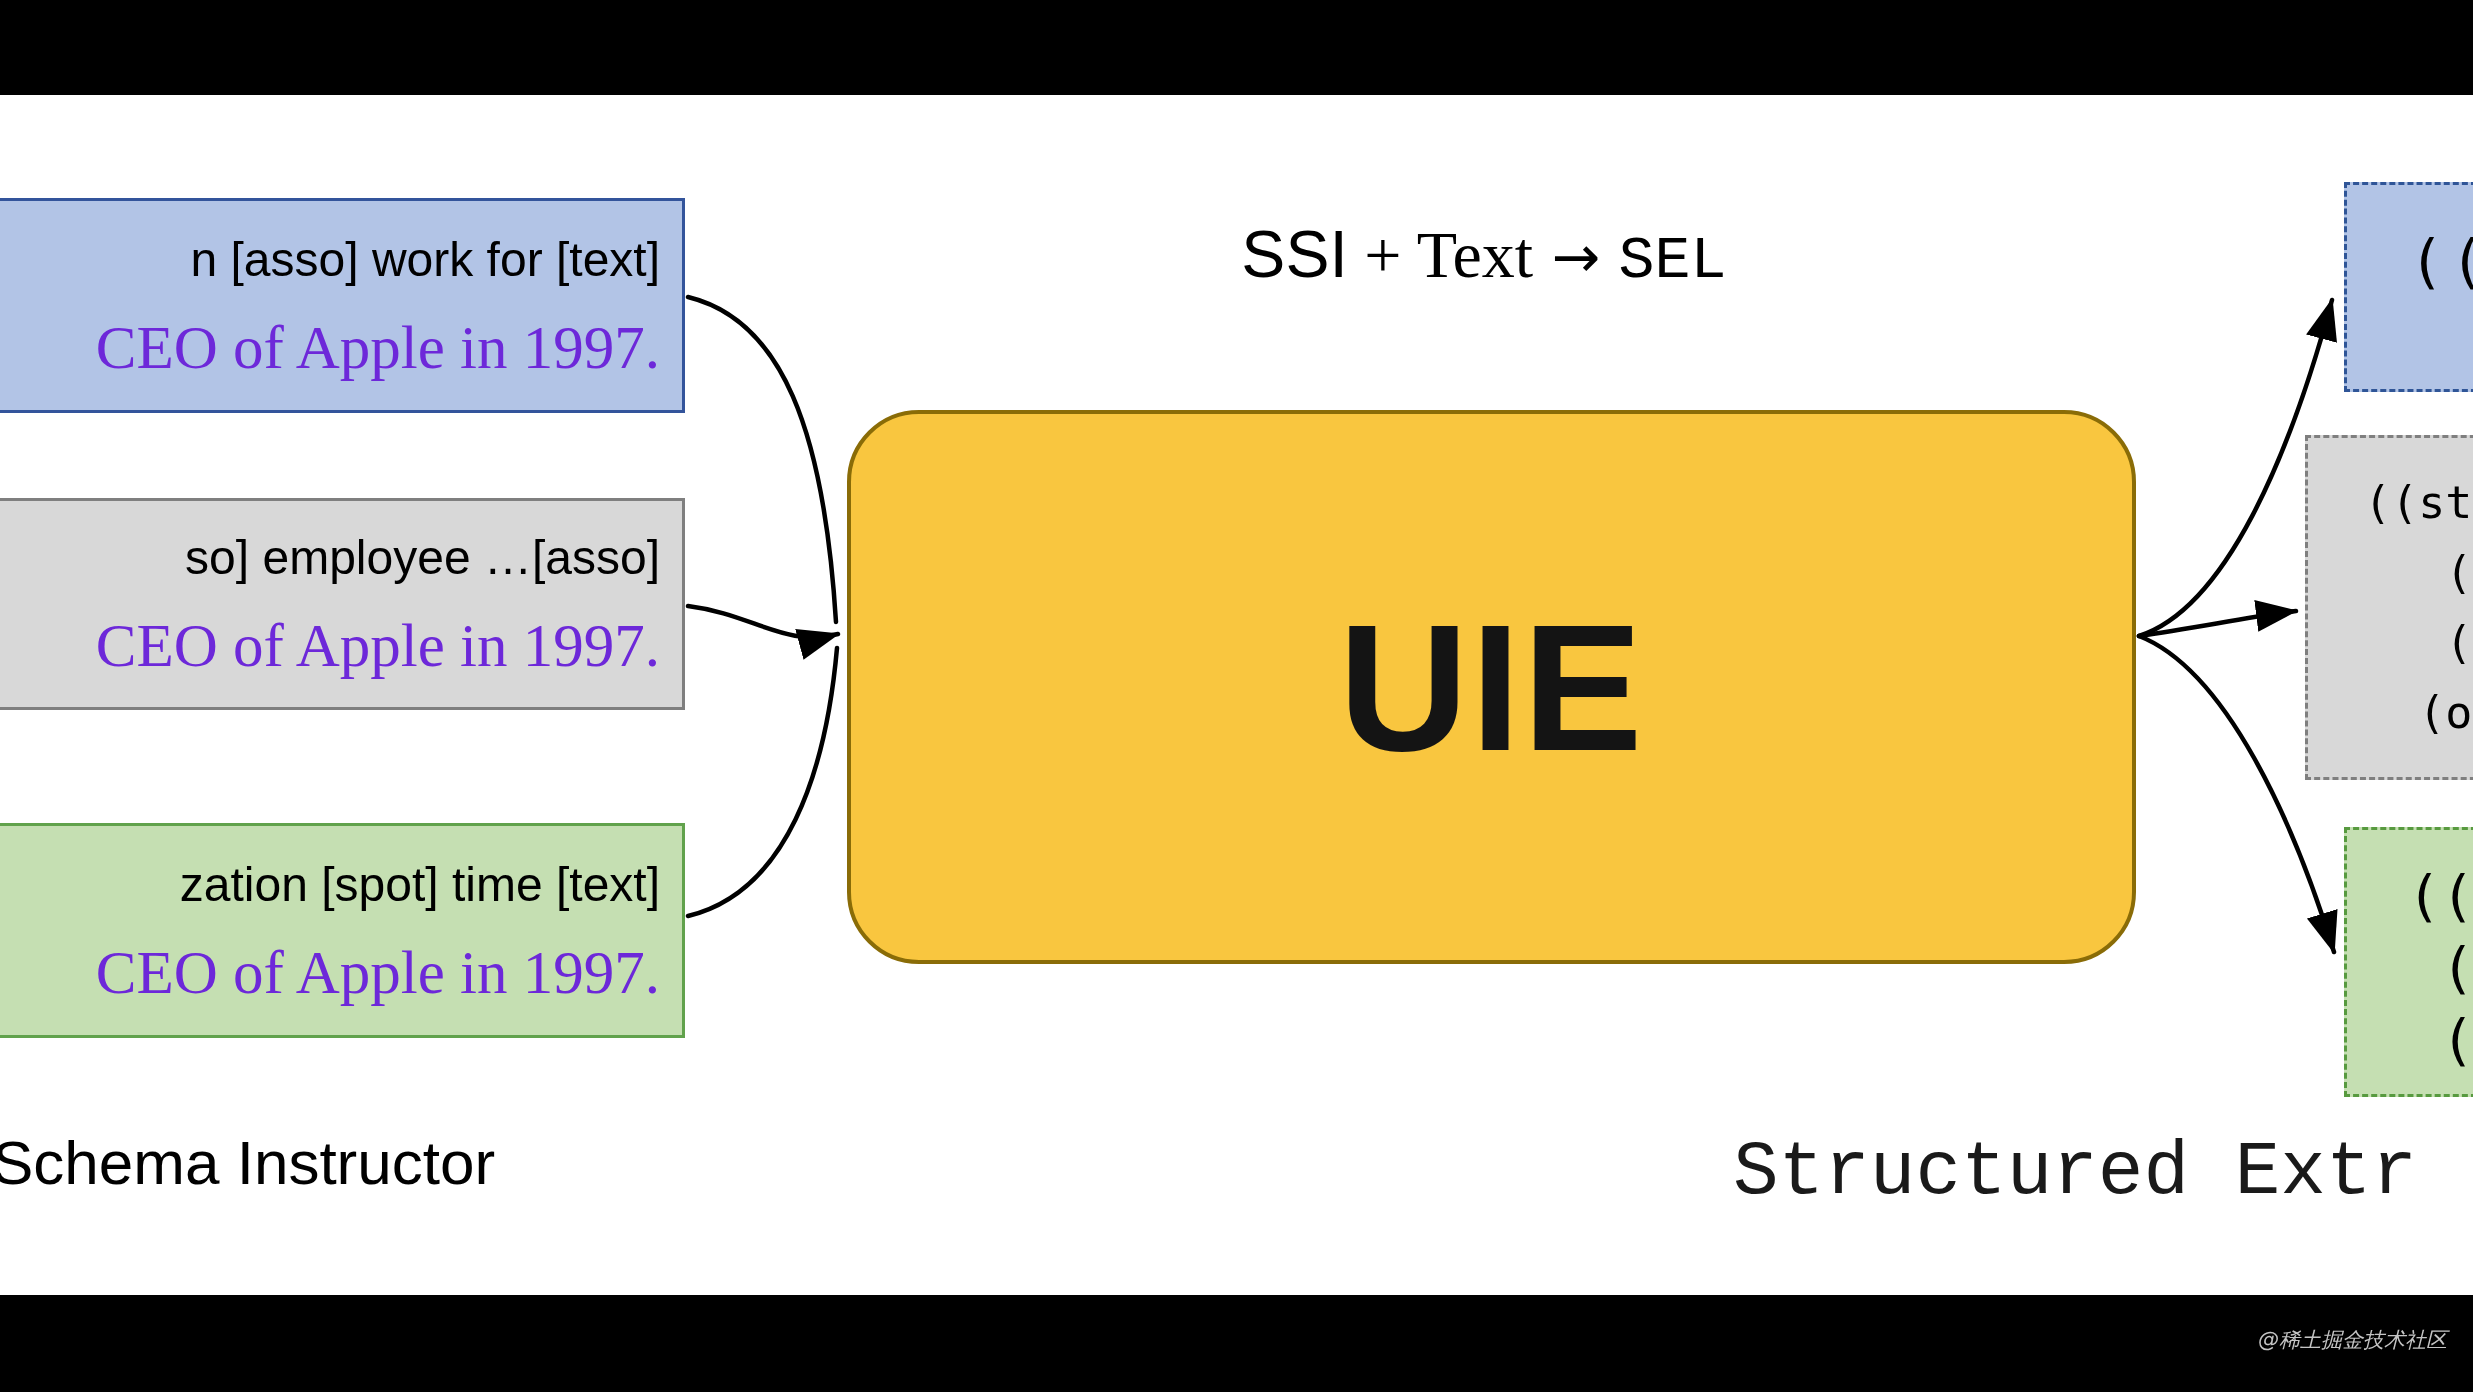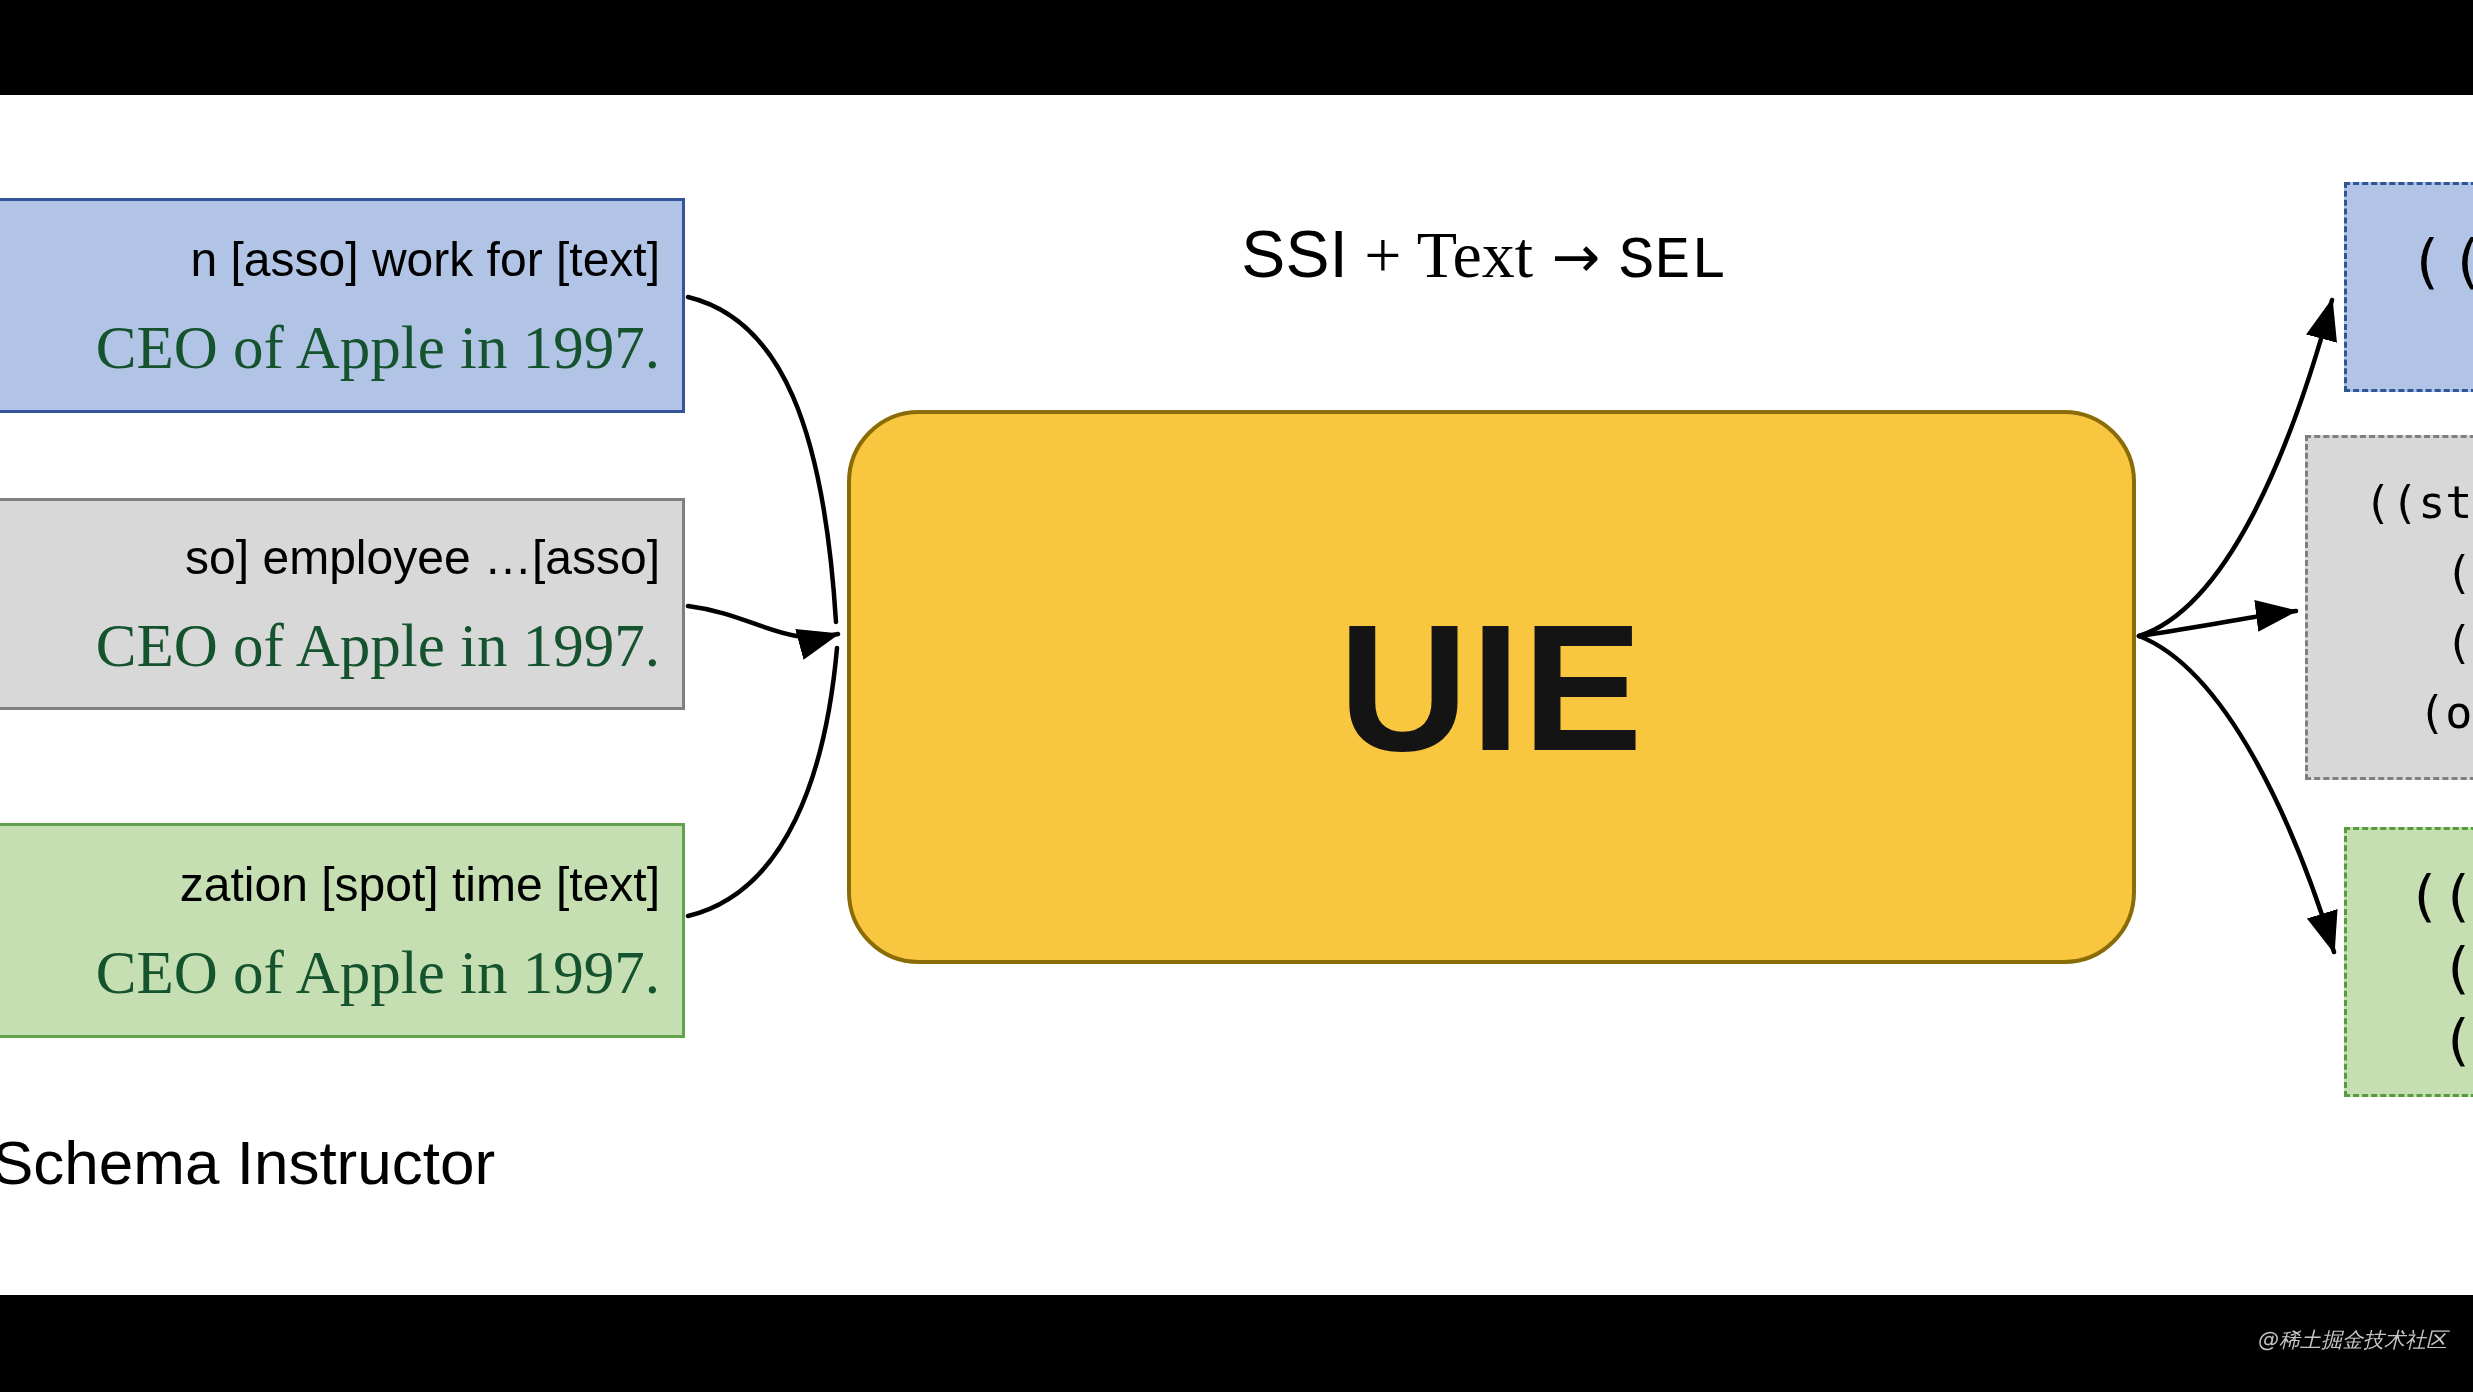--- a/index.html
+++ b/index.html
@@ -14,21 +14,21 @@
   }
   .arrows{position:absolute;left:0;top:-95px;width:2473px;height:1392px;pointer-events:none;}
 
   
   .in-box{
     position:absolute;left:-12px;width:697px;box-sizing:border-box;
     display:flex;flex-direction:column;justify-content:center;align-items:flex-end;
     gap:20px;padding-right:22px;overflow:hidden;
   }
   .in-box .l1{font-family:"Liberation Sans",sans-serif;font-size:48px;line-height:64px;color:#000;white-space:nowrap;}
-  .in-box .l2{font-family:"Liberation Serif",serif;font-size:61px;line-height:72px;color:#14532d;white-space:nowrap;}
+  .in-box .l2{font-family:"Liberation Serif",serif;font-size:61px;line-height:72px;color:#6d28d9;white-space:nowrap;}
   .in-blue {top:103px;height:215px;background:var(--blue_fill);border:3px solid var(--blue_border);}
   .in-gray {top:403px;height:212px;background:var(--gray_fill);border:3px solid var(--gray_border);}
   .in-green{top:728px;height:215px;background:var(--green_fill);border:3px solid var(--green_border);}
 
   
   .formula{
     position:absolute;left:1484px;top:124px;transform:translateX(-50%);
     white-space:nowrap;color:#000;font-size:66px;line-height:70px;
   }
   .f-ssi{font-family:"Liberation Sans",sans-serif;font-weight:500;}
@@ -123,15 +123,16 @@
     <div class="line">   (e</div>
     <div class="line">  (o</div>
   </div>
   <div class="out-box out-green">
     <div class="line">((</div>
     <div class="line"> (</div>
     <div class="line"> (</div>
   </div>
 
   <div class="caption-left">Schema Instructor</div>
+  <div class="caption-right">Structured Extr</div>
 </div>
 
 <div class="watermark">@稀土掘金技术社区</div>
 
 </body></html>

